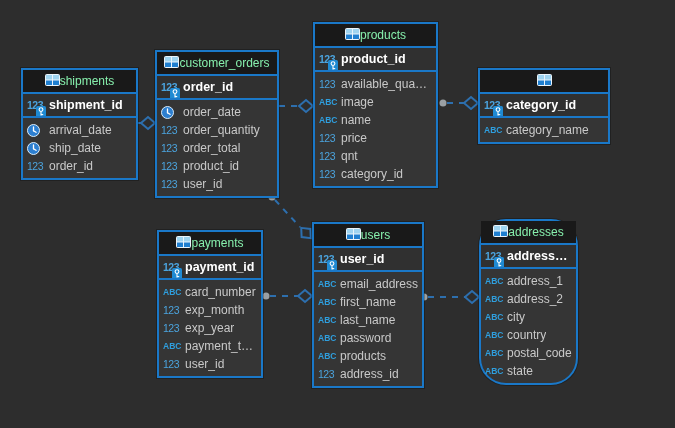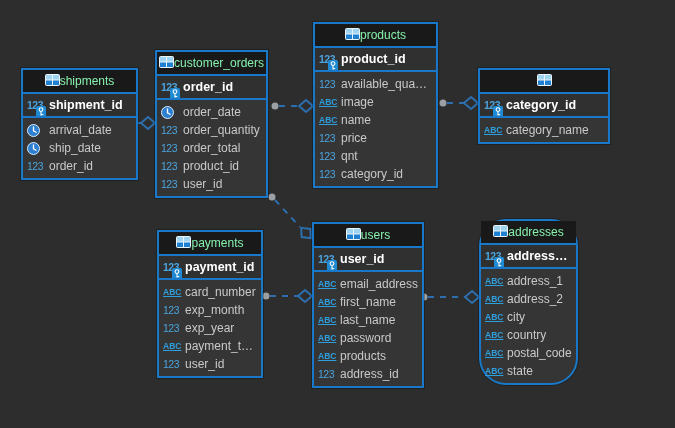--- a/index.html
+++ b/index.html
@@ -23,21 +23,21 @@
     display:flex;align-items:center;padding:0 4px 0 4px;
     color:#ffffff;font-weight:bold;font-size:12.5px;white-space:nowrap;overflow:hidden;
   }
   .t-body{padding:3px 0 3px 0;}
   .col-row{
     height:18px;display:flex;align-items:center;padding:0 3px 0 4px;
     color:#c9c9c9;font-size:12px;white-space:nowrap;overflow:hidden;
   }
   .dt{flex:0 0 22px;width:22px;display:flex;align-items:center;position:relative;}
   .dt.num{color:#4ba3dd;font-size:10.5px;letter-spacing:-0.5px;}
-  .dt.str{color:#2f9edd;font-weight:bold;font-size:8.5px;letter-spacing:0px;text-decoration:underline;}
+  .dt.str{color:#2f9edd;font-weight:bold;font-size:8.5px;letter-spacing:0px;}
   .dt.pk{height:16px;}
   .key-badge{position:absolute;left:9px;bottom:-4px;}
   .col-name,.pk-name{overflow:hidden;text-overflow:ellipsis;}
 </style>
 </head>
 <body>
 
 <div class="canvas">
 
   <svg class="wires" width="675" height="428">
@@ -119,21 +119,21 @@
           </span>
         <span class="col-name">ship_date</span>
       </div>
       <div class="col-row">
         <span class="dt num">123</span>
         <span class="col-name">order_id</span>
       </div>
     </div>
   </div>
 
-  <div class="entity" style="left:155px;top:50px;width:113px;">
+  <div class="entity" style="left:155px;top:50px;width:124px;">
     <div class="t-header">
       <span><svg width="15" height="12">
             <rect x="0" y="0" width="15" height="12" rx="2" fill="#eaf4fb"></rect>
             <rect x="1" y="1" width="6" height="4.5" fill="#9fd4f0"></rect>
             <rect x="8" y="1" width="6" height="4.5" fill="#9fd4f0"></rect>
             <rect x="1" y="6.5" width="6" height="4.5" fill="#1f7fd0"></rect>
             <rect x="8" y="6.5" width="6" height="4.5" fill="#1f7fd0"></rect>
           </svg></span>
       <span class="t-title">customer_orders</span>
     </div>

